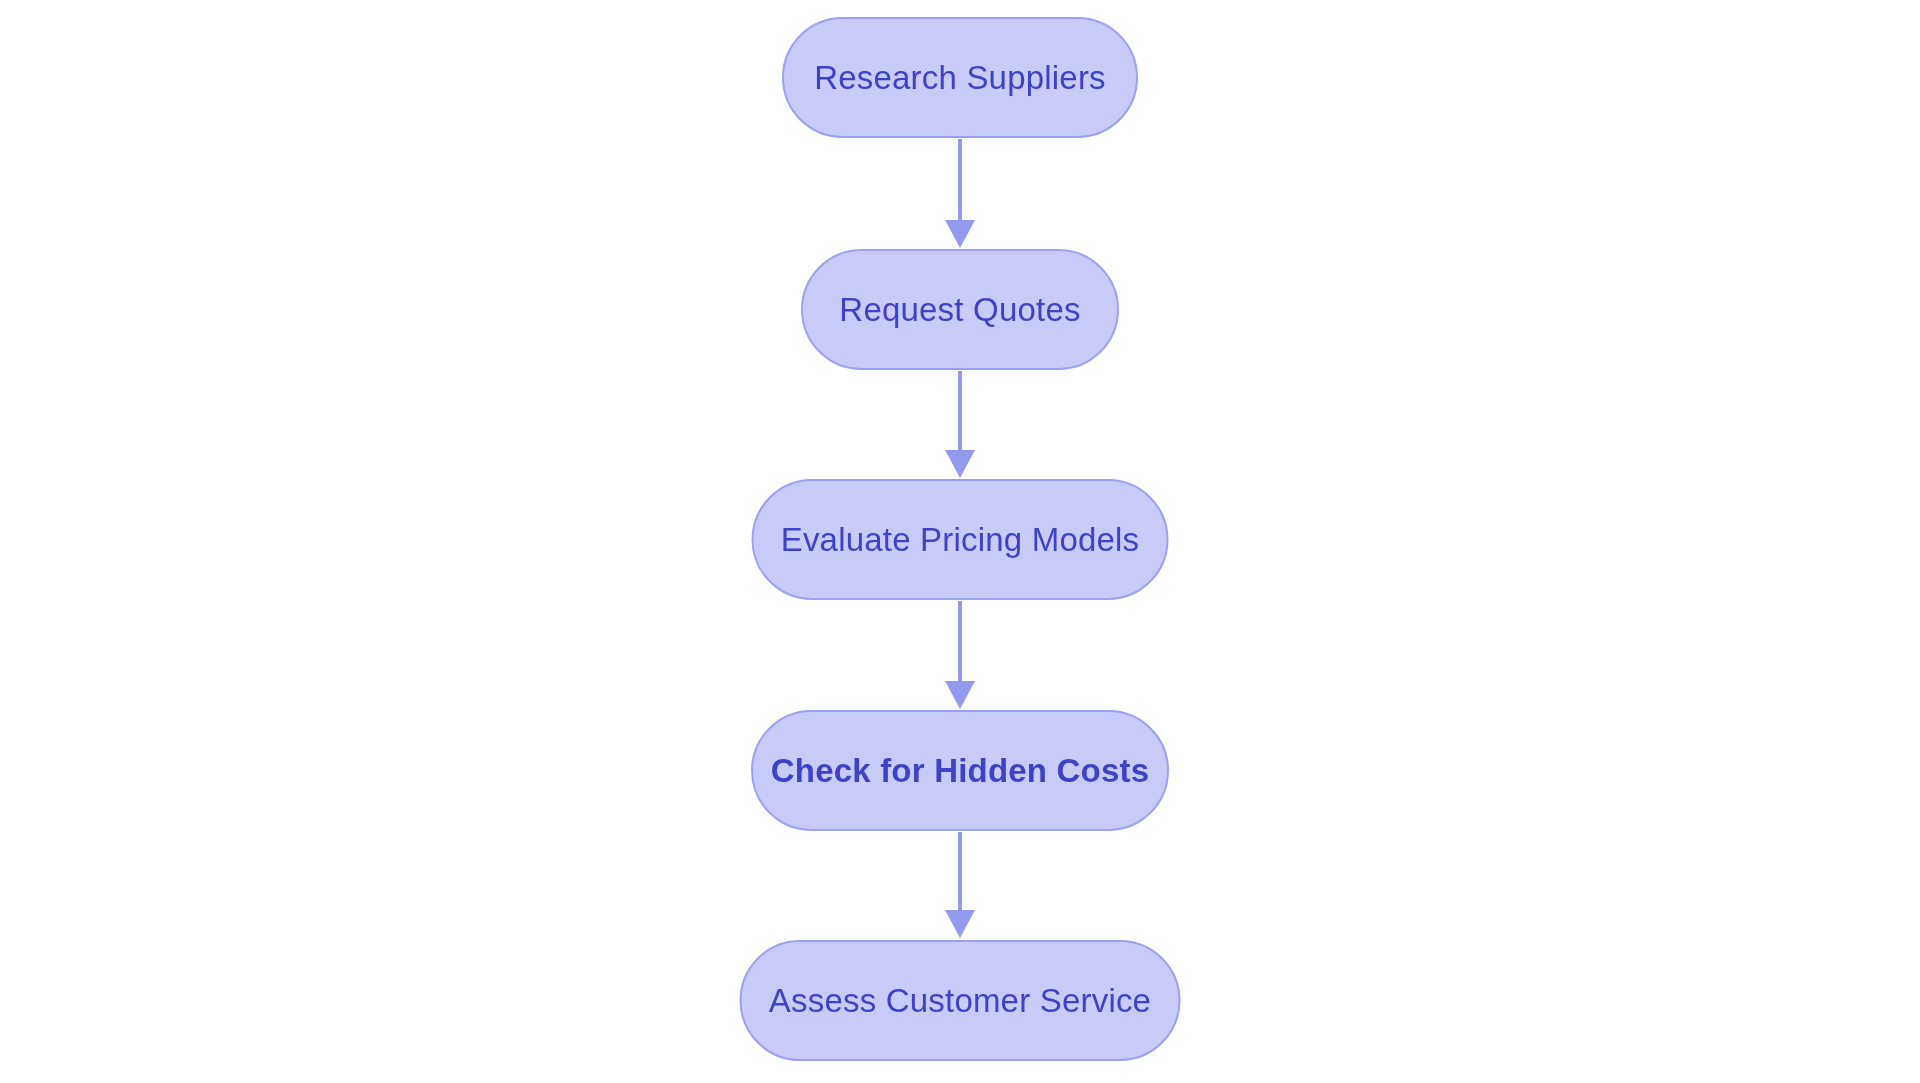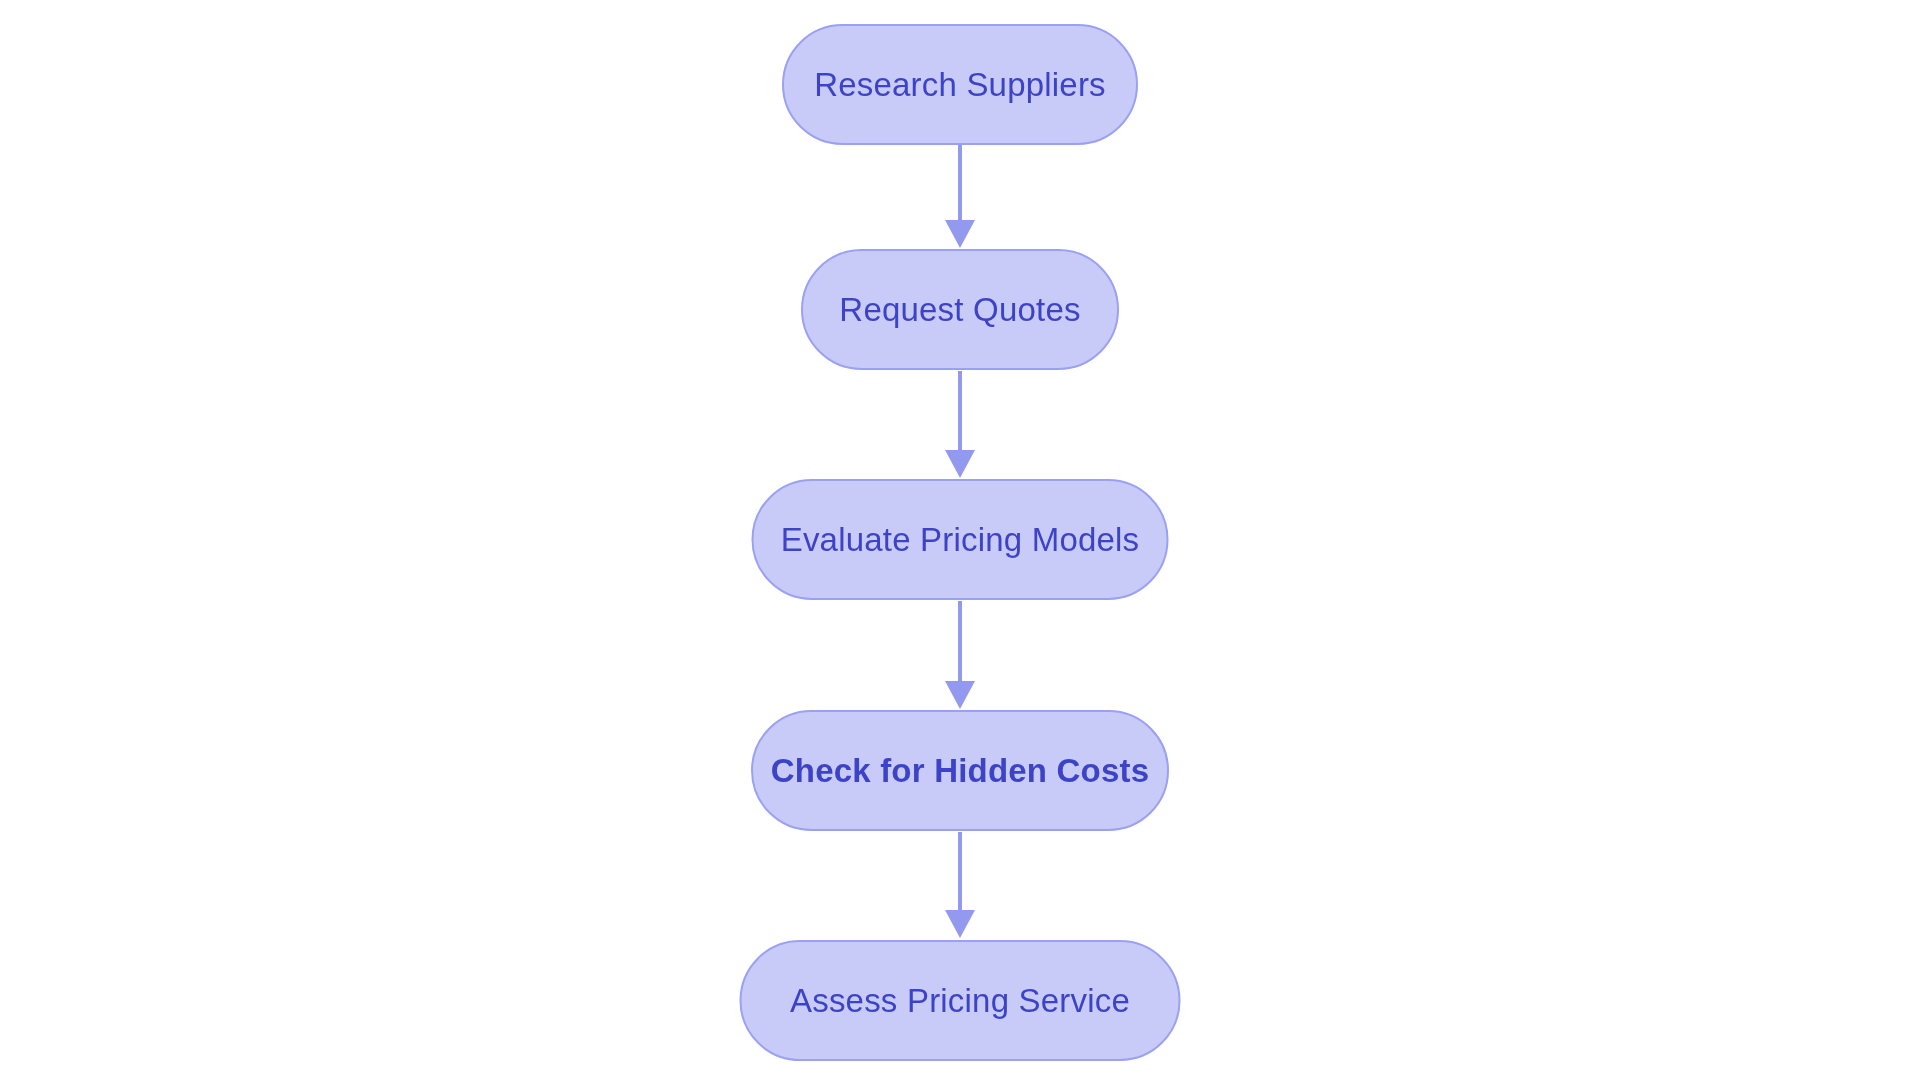--- a/index.html
+++ b/index.html
@@ -27,21 +27,21 @@
     display: flex;
     align-items: center;
     justify-content: center;
   }
   .node-label {
     color: #3d43c7;
     font-size: 33px;
     letter-spacing: 0.2px;
     white-space: nowrap;
   }
-  .node1 { top: 24px;  width: 356px; }
+  .node1 { top: 17px;  width: 356px; }
   .node2 { top: 249px; width: 318px; }
   .node3 { top: 479px; width: 417px; }
   .node4 { top: 710px; width: 418px; font-weight: bold; }
   .node5 { top: 940px; width: 441px; }
   .arrows {
     position: absolute;
     top: 0;
     left: 0;
     pointer-events: none;
   }
@@ -80,16 +80,16 @@
 
   <div class="node node2">
     <span class="node-label">Request Quotes</span>
   </div>
 
   <div class="node node4">
     <span class="node-label">Check for Hidden Costs</span>
   </div>
 
   <div class="node node5">
-    <span class="node-label">Assess Pricing Service</span>
+    <span class="node-label">Assess Customer Service</span>
   </div>
 
 </div>
 
 </body></html>

